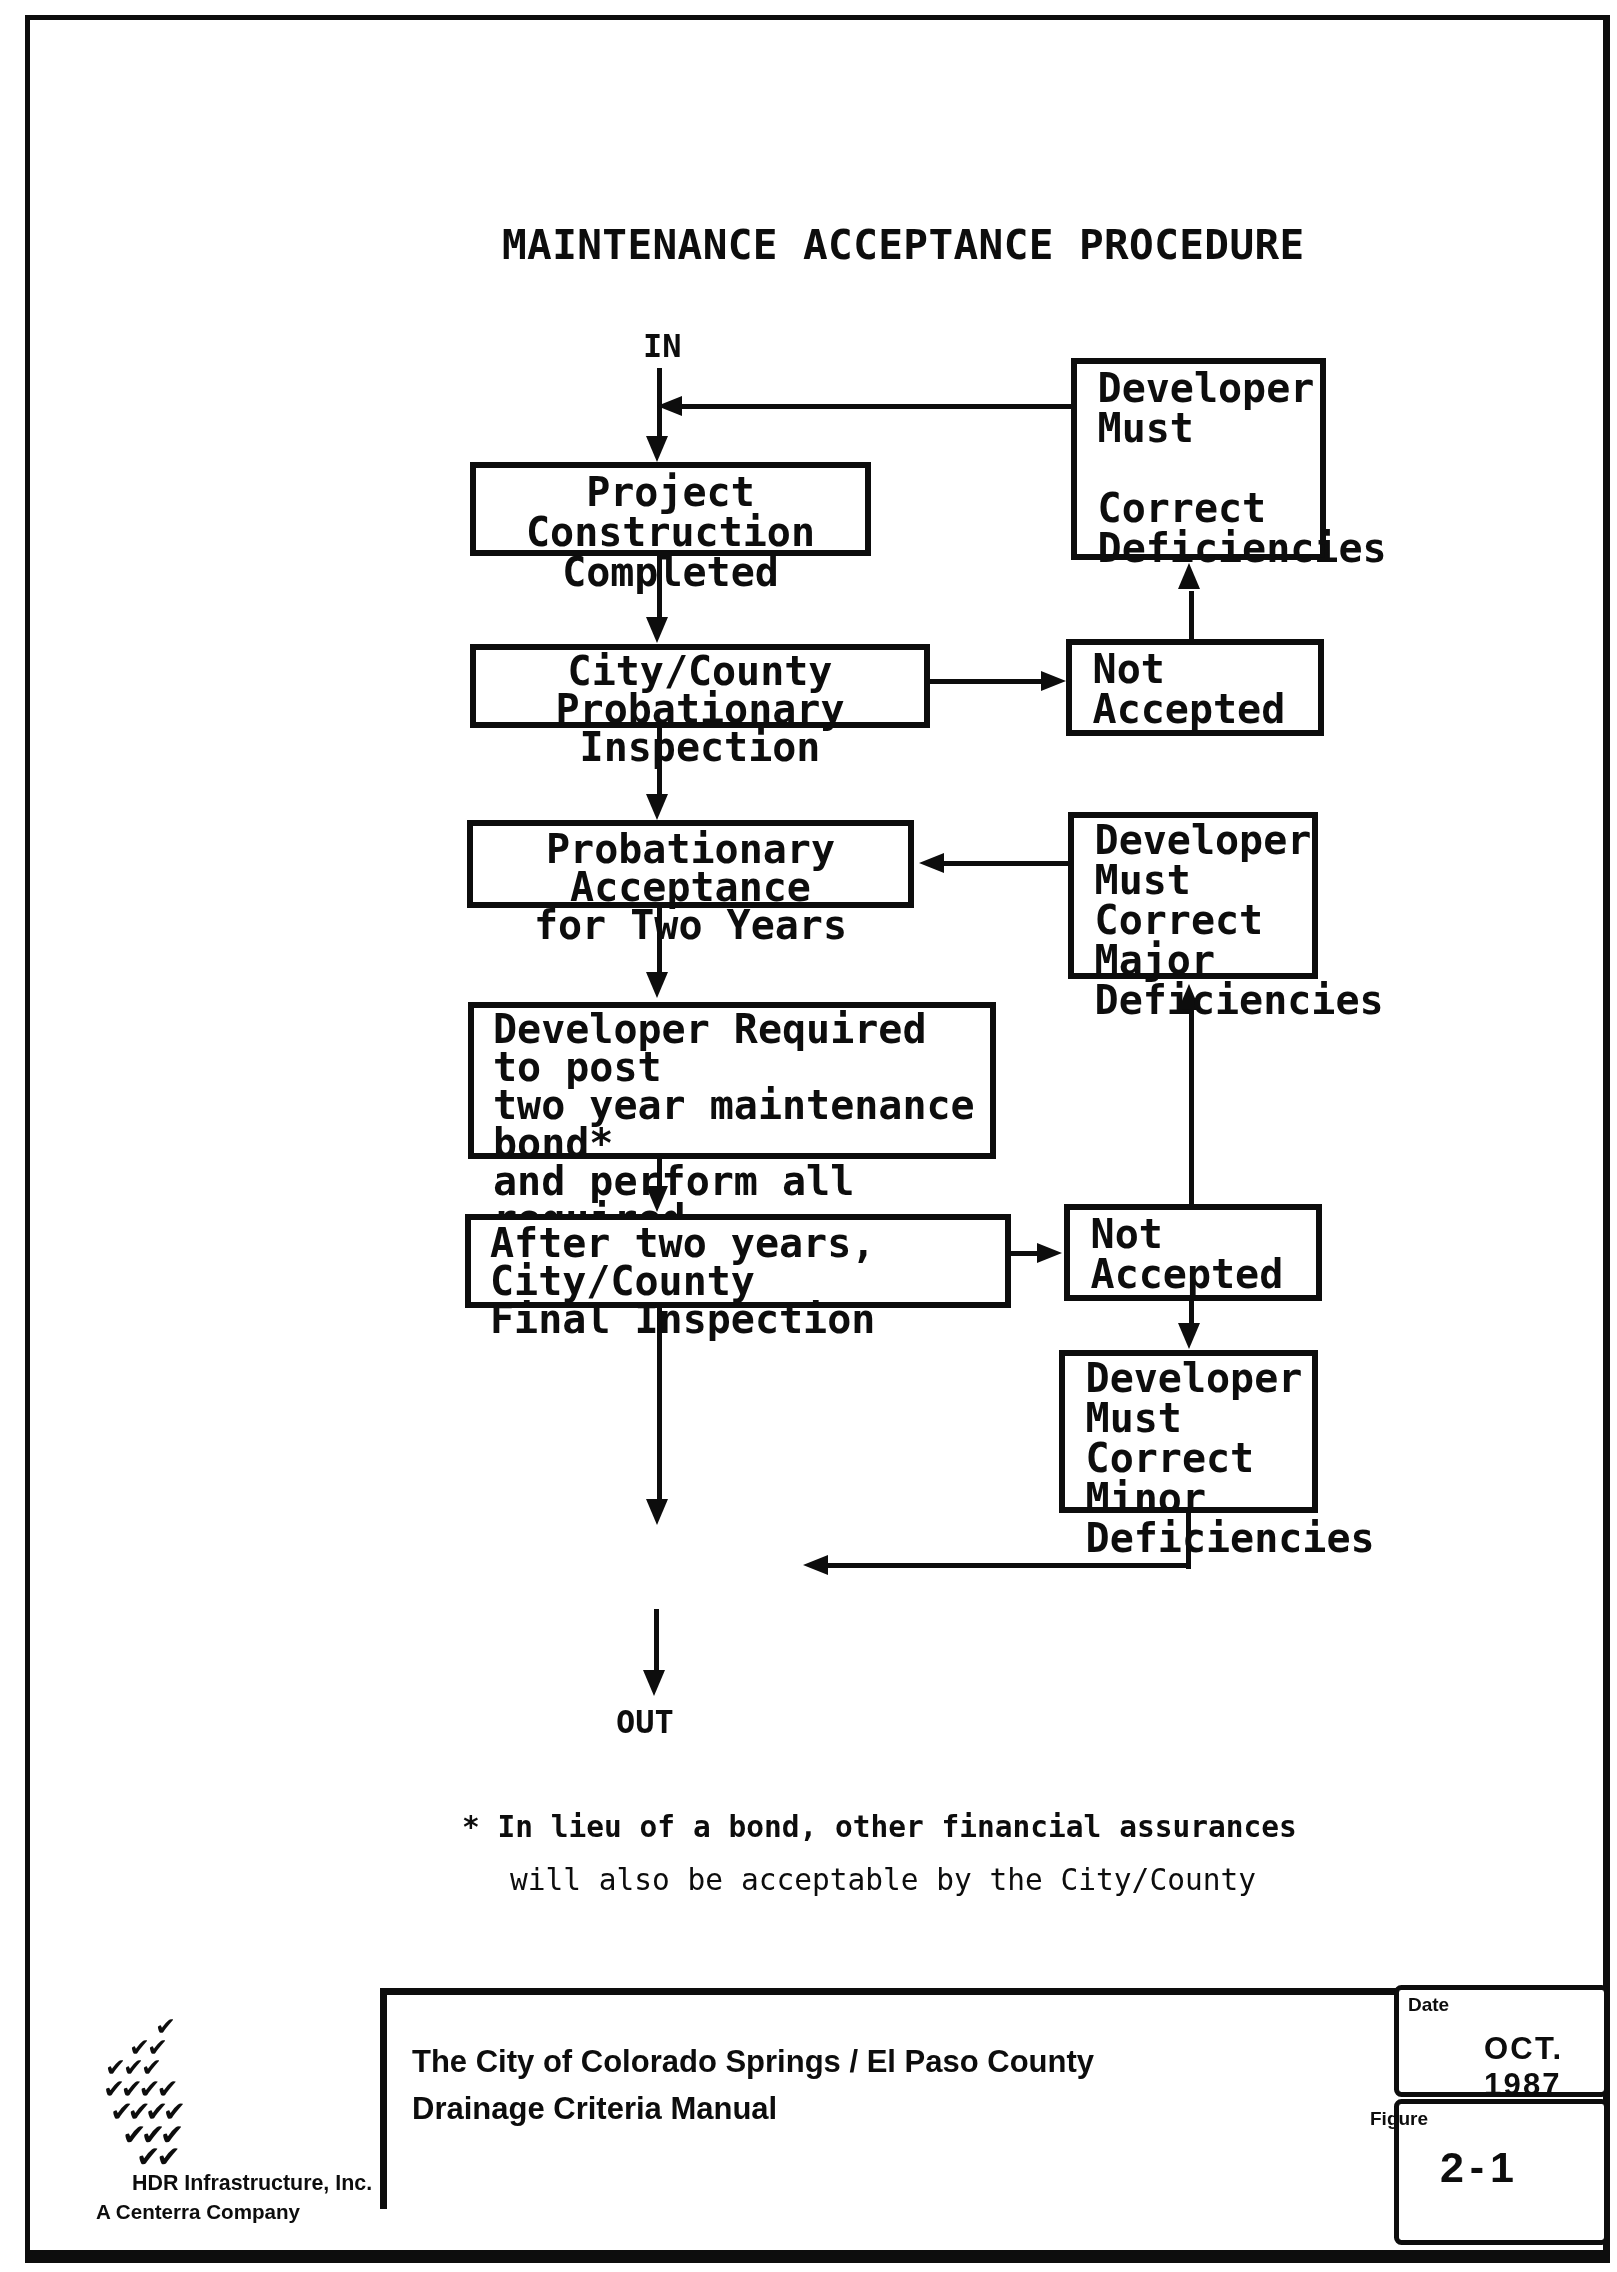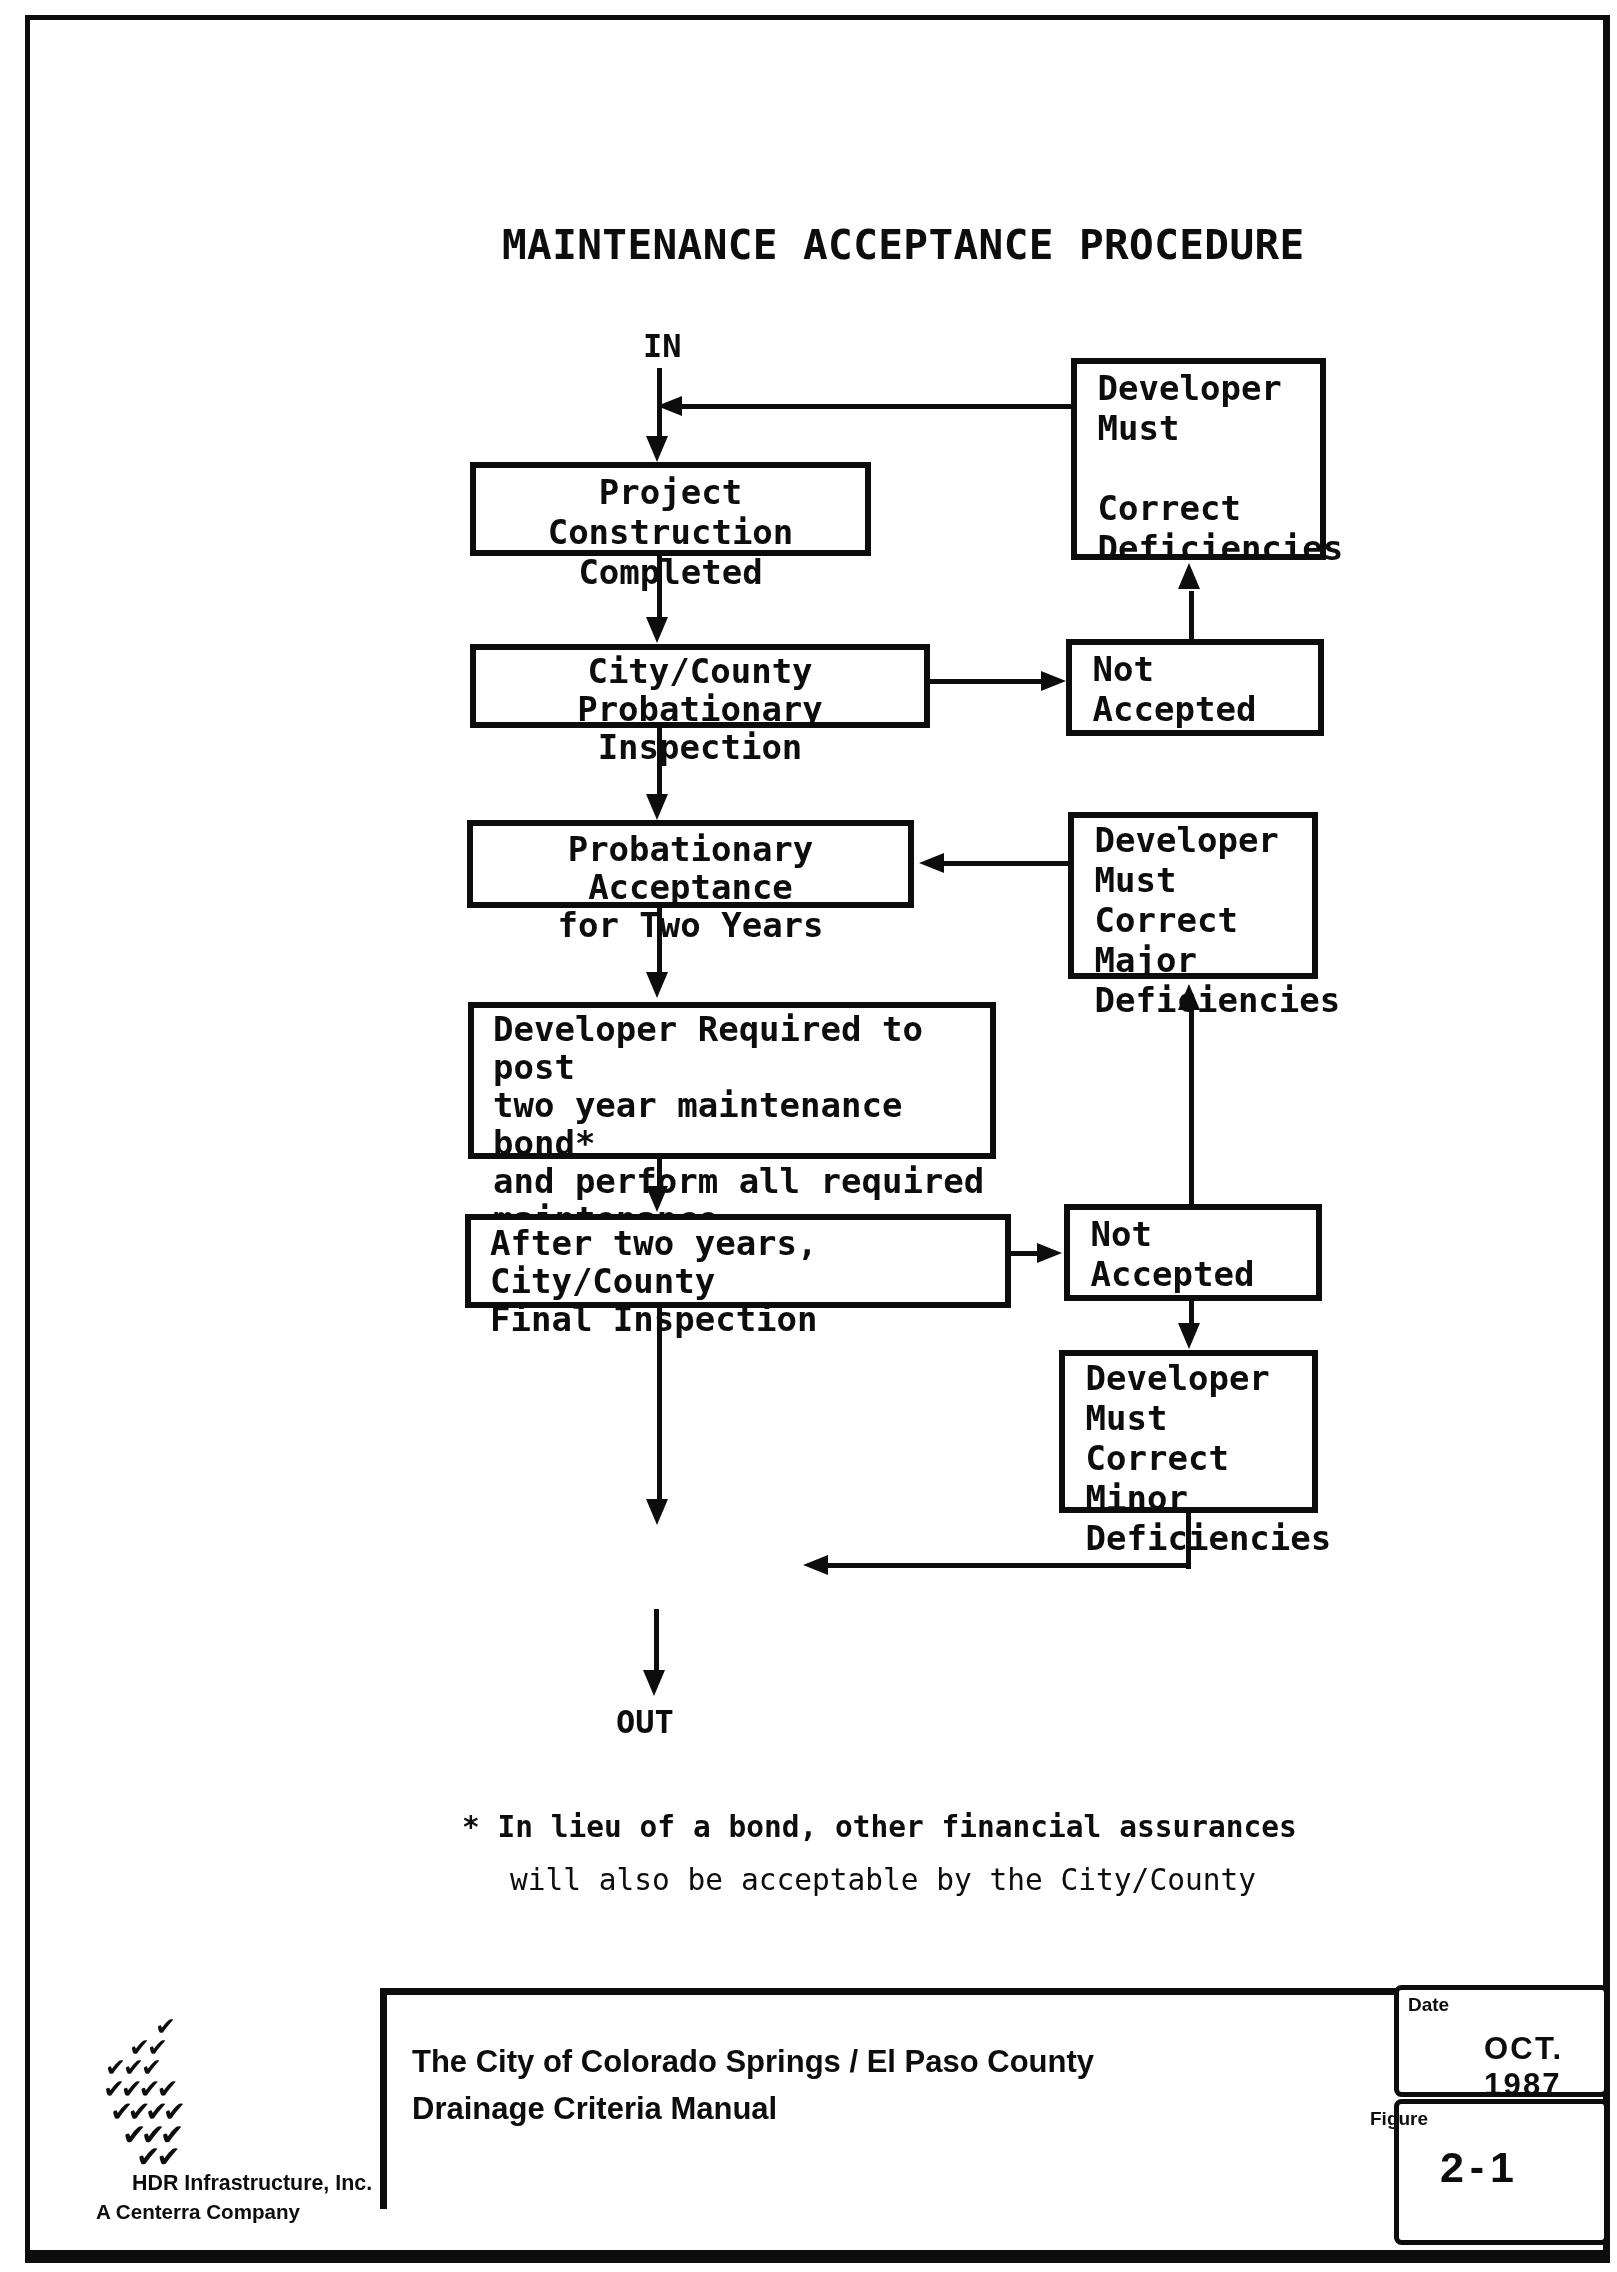--- a/index.html
+++ b/index.html
@@ -3,21 +3,21 @@
 <meta charset="utf-8">
 <style>
   :root { --ink:#0d0d0d; --paper:#ffffff; }
   html,body { margin:0; padding:0; background:#e8e8e8; }
   .page { position:relative; width:1618px; height:2273px; background:var(--paper); overflow:hidden;
           font-family:"DejaVu Sans Mono", monospace; color:var(--ink); }
   .abs { position:absolute; }
   .frame { left:25px; top:14.7px; width:1585px; height:2248px; box-sizing:border-box;
            border:5.9px solid var(--ink); border-bottom-width:13.3px; border-right-width:7.4px; }
   .node { box-sizing:border-box; border:6.6px solid var(--ink); background:var(--paper);
-          font-weight:bold; font-size:34px; white-space:pre-line; }
+          font-weight:bold; font-size:40px; white-space:pre-line; }
   .vl { width:5.2px; background:var(--ink); }
   .hl { height:5.2px; background:var(--ink); }
   .ah { width:0; height:0; }
   .ah-down  { border-left:11px solid transparent; border-right:11px solid transparent; border-top:26.5px solid var(--ink); }
   .ah-up    { border-left:11px solid transparent; border-right:11px solid transparent; border-bottom:26.5px solid var(--ink); }
   .ah-left  { border-top:10.3px solid transparent; border-bottom:10.3px solid transparent; border-right:25px solid var(--ink); }
   .ah-right { border-top:10.3px solid transparent; border-bottom:10.3px solid transparent; border-left:25px solid var(--ink); }
   .fig-title { font-size:41px; font-weight:bold; letter-spacing:0.4px; }
   .io { font-size:32px; font-weight:bold; }
   .fnote { font-size:29.5px; font-weight:normal; white-space:pre; }

